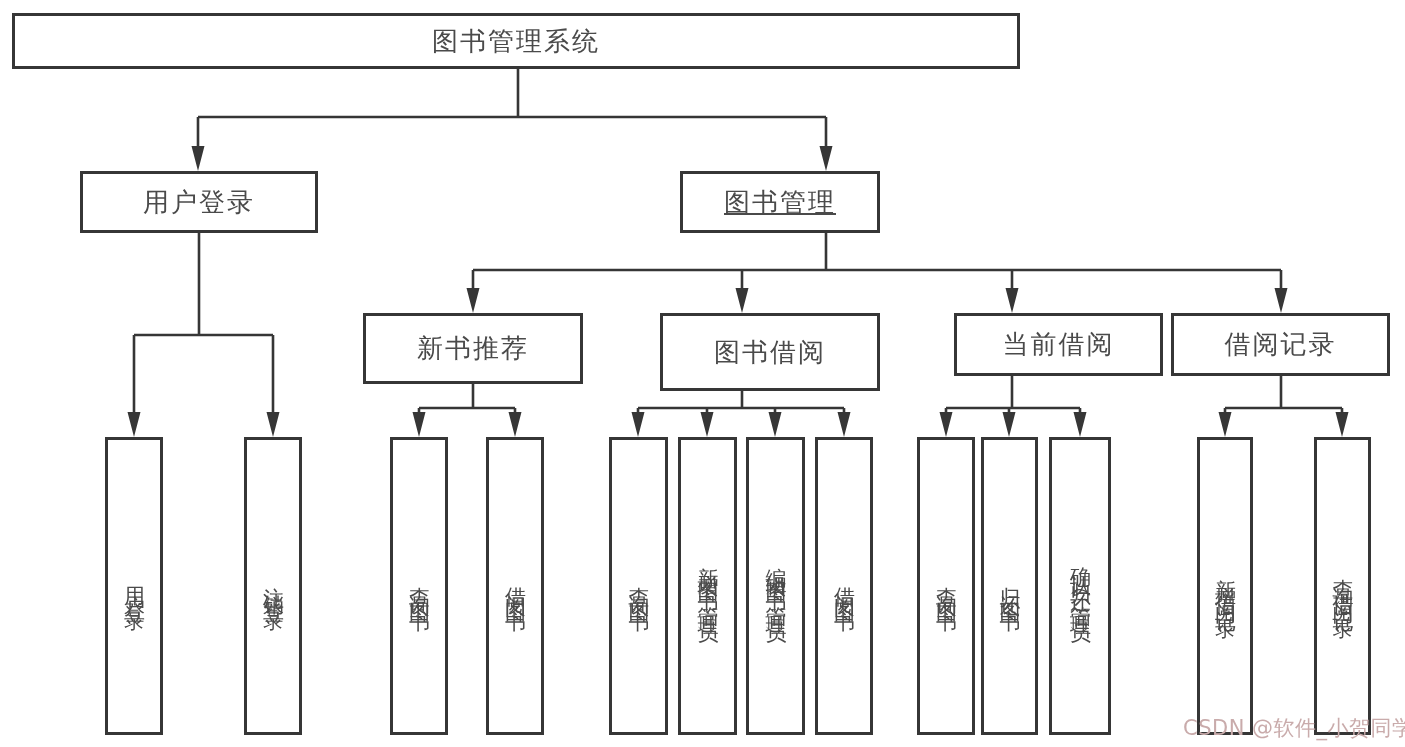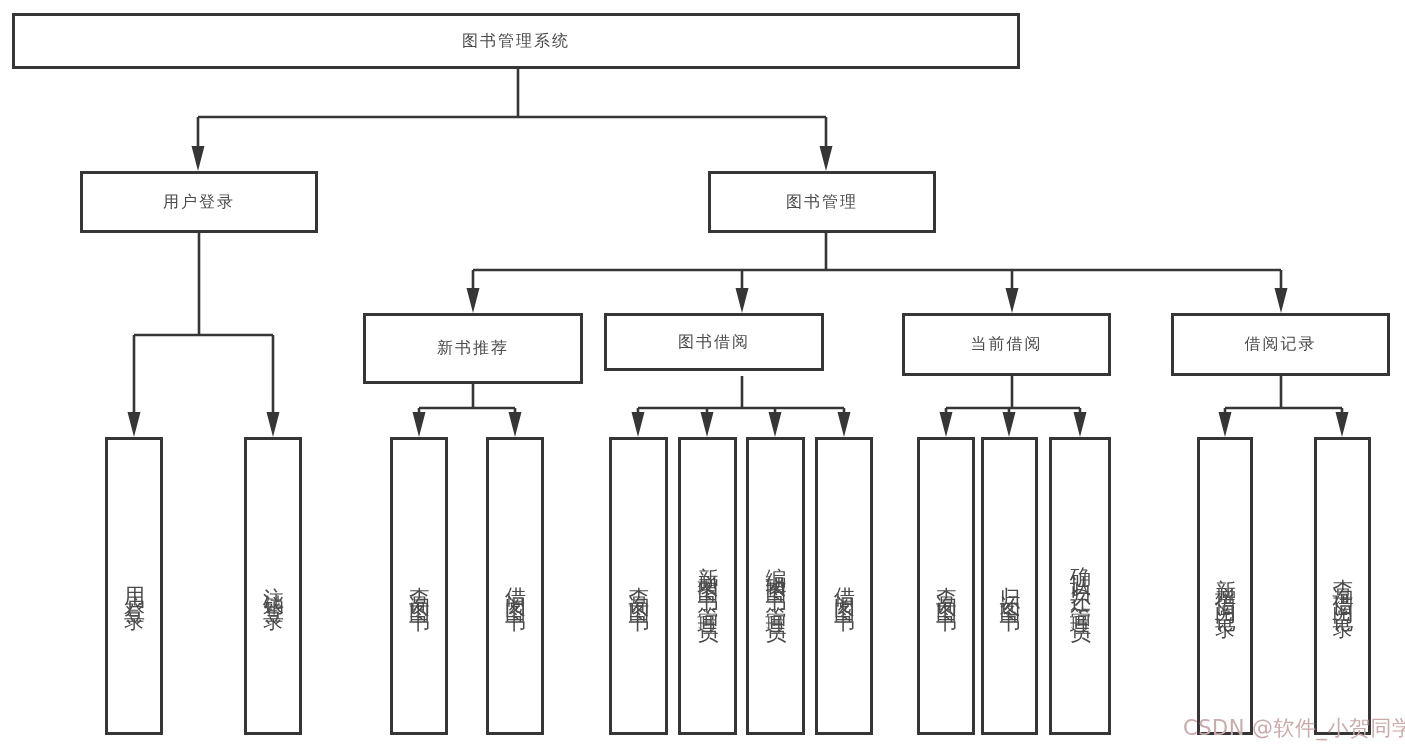--- a/index.html
+++ b/index.html
@@ -8,21 +8,21 @@
     font-family:"DejaVu Sans","Liberation Sans",sans-serif; overflow:hidden;
   }
   svg.wires { position:absolute; left:0; top:0; width:1405px; height:747px; }
   .wire { stroke:var(--line,#363636); stroke-width:2.6; fill:none; }
   .head { fill:var(--line,#363636); stroke:none; }
   .node {
     position:absolute; box-sizing:border-box; background:#fff;
     border:3px solid var(--line,#363636); color:var(--text,#4a4a4a);
     display:flex; align-items:center; justify-content:center;
   }
-  .h { font-size:16px; letter-spacing:2px; white-space:nowrap; }
+  .h { font-size:26px; letter-spacing:2px; white-space:nowrap; }
   .v {
     writing-mode:vertical-rl; text-orientation:mixed;
     font-size:21px; letter-spacing:8px; line-height:1;
   }
   .watermark {
     position:absolute; left:1183px; top:714px; z-index:5;
     font-size:21px; letter-spacing:0.5px; color:var(--wm,#c9abab);
     white-space:nowrap;
   }
 </style>
@@ -60,25 +60,25 @@
       M939.5 412 L952.5 412 L946 437 Z
       M1002.5 412 L1015.5 412 L1009 437 Z
       M1073.5 412 L1086.5 412 L1080 437 Z
       M1218.5 412 L1231.5 412 L1225 437 Z
       M1335.5 412 L1348.5 412 L1342 437 Z"></path>
   </svg>
 
   <div class="node h" style="left:12px; top:13px; width:1008px; height:56px;">图书管理系统</div>
 
   <div class="node h" style="left:80px; top:171px; width:238px; height:62px;">用户登录</div>
-  <div class="node h" style="left:708px; top:171px; width:228px; height:62px;">图书管理</div>
+  <div class="node h" style="left:680px; top:171px; width:200px; height:62px;text-decoration:underline;">图书管理</div>
 
   <div class="node h" style="left:363px; top:313px; width:220px; height:71px;">新书推荐</div>
-  <div class="node h" style="left:604px; top:313px; width:220px; height:58px;">图书借阅</div>
-  <div class="node h" style="left:902px; top:313px; width:209px; height:63px;">当前借阅</div>
+  <div class="node h" style="left:660px; top:313px; width:220px; height:78px;">图书借阅</div>
+  <div class="node h" style="left:954px; top:313px; width:209px; height:63px;">当前借阅</div>
   <div class="node h" style="left:1171px; top:313px; width:219px; height:63px;">借阅记录</div>
 
   <div class="node v" style="left:105px; top:437px; width:58px; height:298px;">用户登录</div>
   <div class="node v" style="left:244px; top:437px; width:58px; height:298px;">注销登录</div>
 
   <div class="node v" style="left:390px; top:437px; width:58px; height:298px;">查询图书</div>
   <div class="node v" style="left:486px; top:437px; width:58px; height:298px;">借阅图书</div>
 
   <div class="node v" style="left:609px; top:437px; width:59px; height:298px;">查询图书</div>
   <div class="node v" style="left:678px; top:437px; width:59px; height:298px;">新增图书（管理员）</div>

